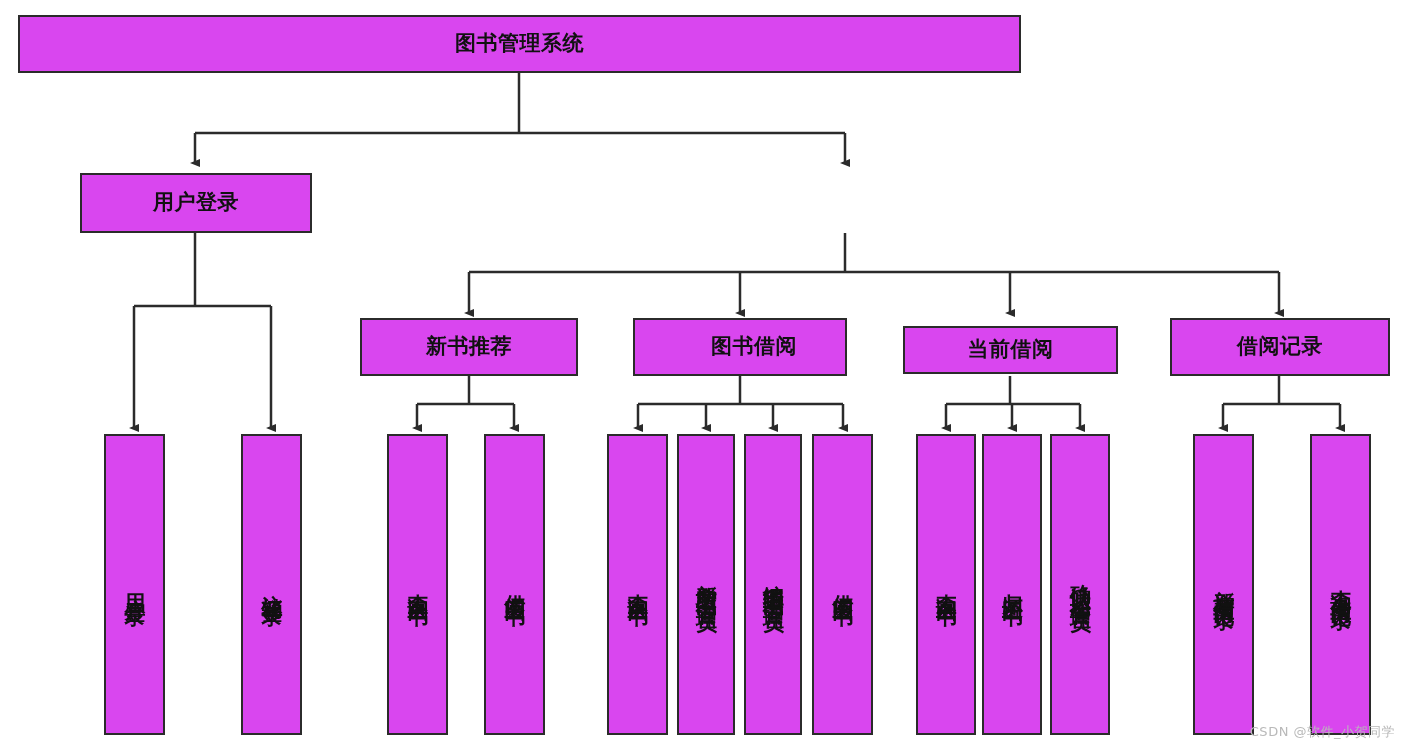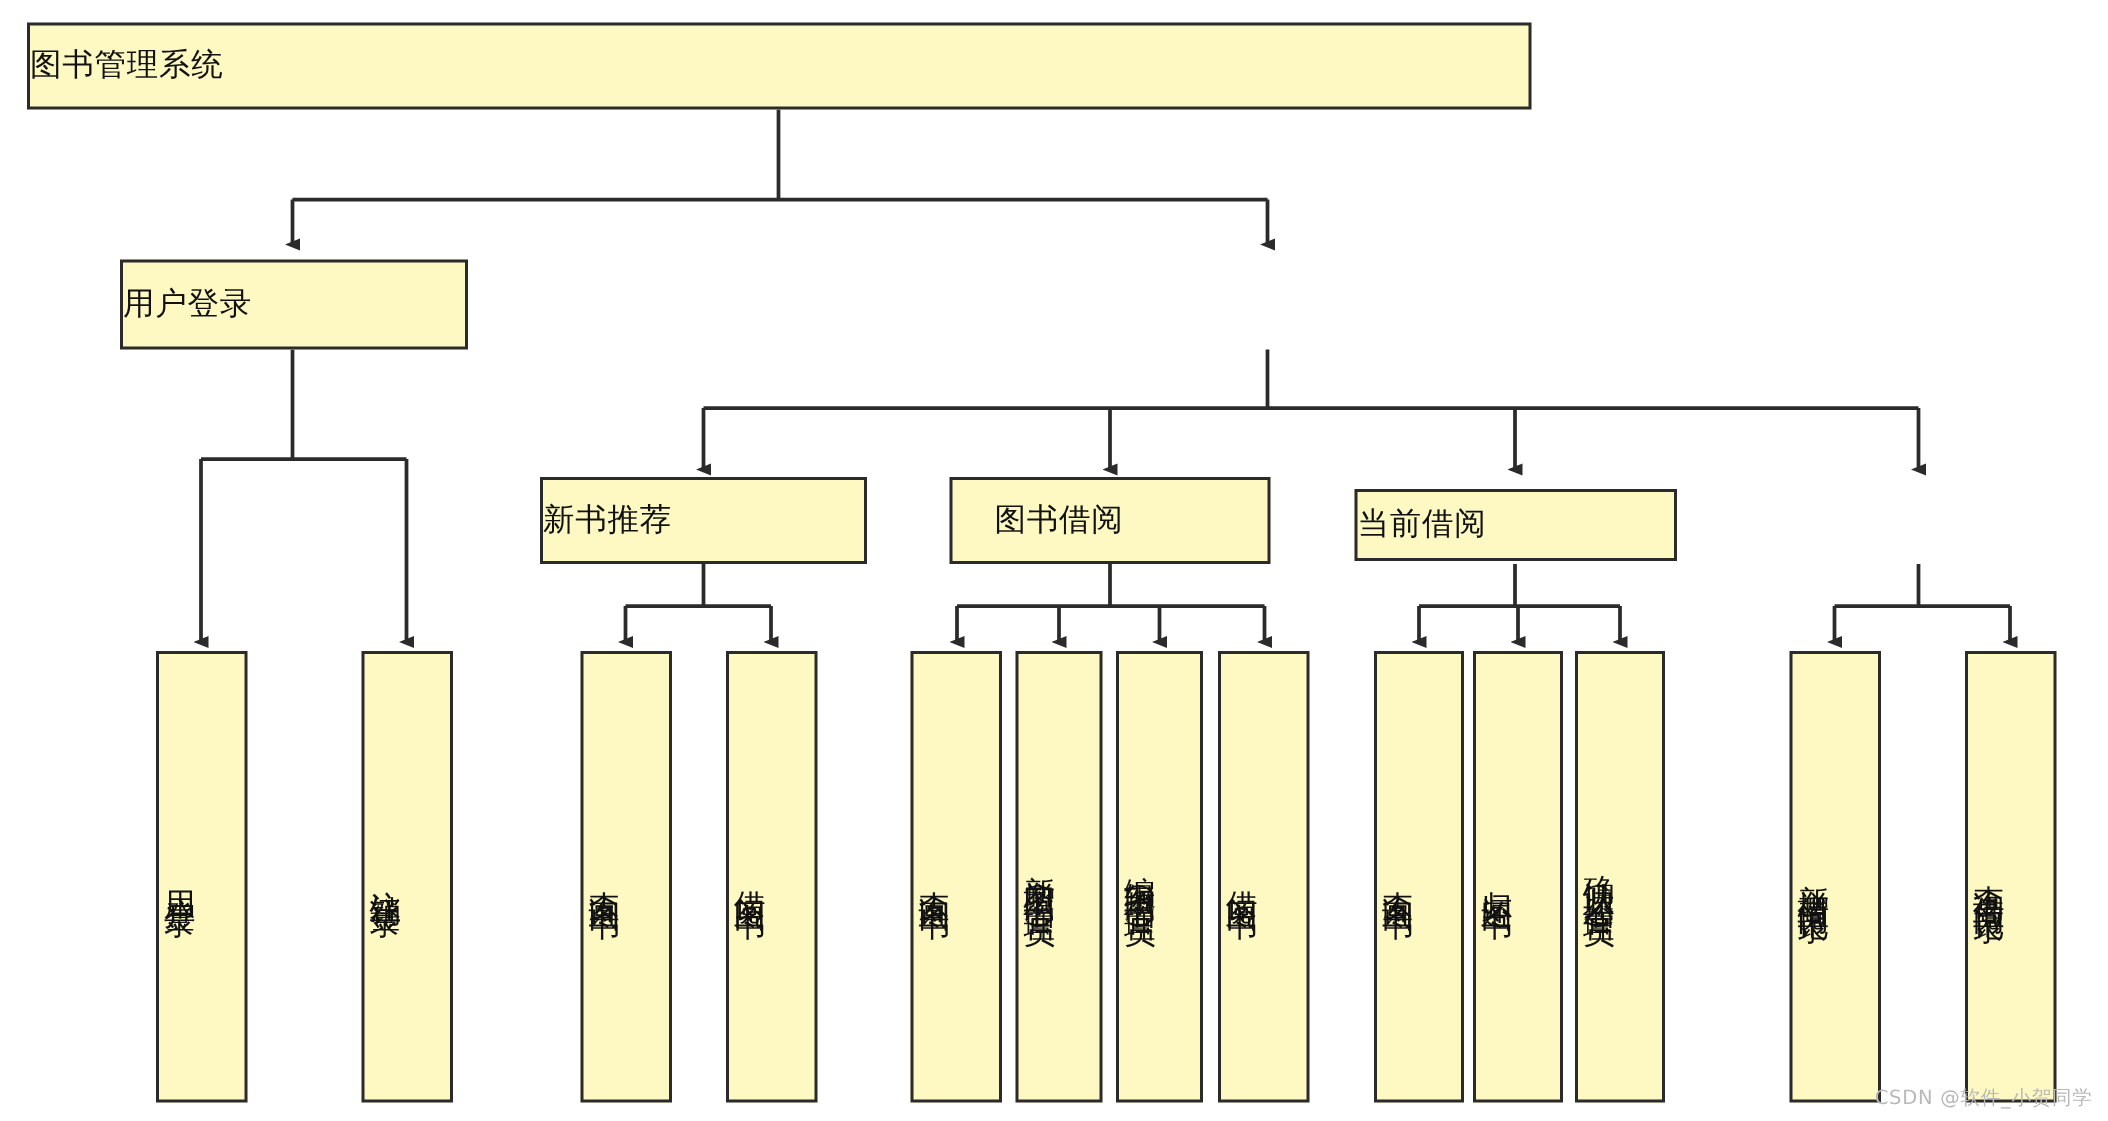--- a/index.html
+++ b/index.html
@@ -22,26 +22,27 @@
     left: 0;
     top: 0;
     width: 1405px;
     height: 747px;
     pointer-events: none;
   }
   .node {
     position: absolute;
     box-sizing: border-box;
     border: 2.5px solid #2b2b2b;
-    background: #fef9c3;
+    background: #d946ef;
     display: flex;
     align-items: center;
-    justify-content: flex-start;
+    justify-content: center;
     color: #111111;
     letter-spacing: 0.5px;
+    font-weight: bold;
   }
   .node.horiz {
     font-size: 21px;
     line-height: 1.1;
   }
   .node.vert {
     font-size: 21px;
     line-height: 1.28;
   }
   .node.vert .vtext {
@@ -130,20 +131,23 @@
 
   <div class="node horiz" style="left:360px; top:318px; width:218px; height:58px;">
     <span class="htext">新书推荐</span>
   </div>
   <div class="node horiz" style="left:633px; top:318px; width:214px; height:58px;padding-left:28px;">
     <span class="htext">图书借阅</span>
   </div>
   <div class="node horiz" style="left:903px; top:326px; width:215px; height:48px;">
     <span class="htext">当前借阅</span>
   </div>
+  <div class="node horiz" style="left:1170px; top:318px; width:220px; height:58px;">
+    <span class="htext">借阅记录</span>
+  </div>
 
   <div class="node vert" style="left:104px; top:434px; width:61px; height:301px;">
     <span class="vtext">用户登录</span>
   </div>
   <div class="node vert" style="left:241px; top:434px; width:61px; height:301px;">
     <span class="vtext">注销登录</span>
   </div>
 
   <div class="node vert" style="left:387px; top:434px; width:61px; height:301px;">
     <span class="vtext">查询图书</span>

